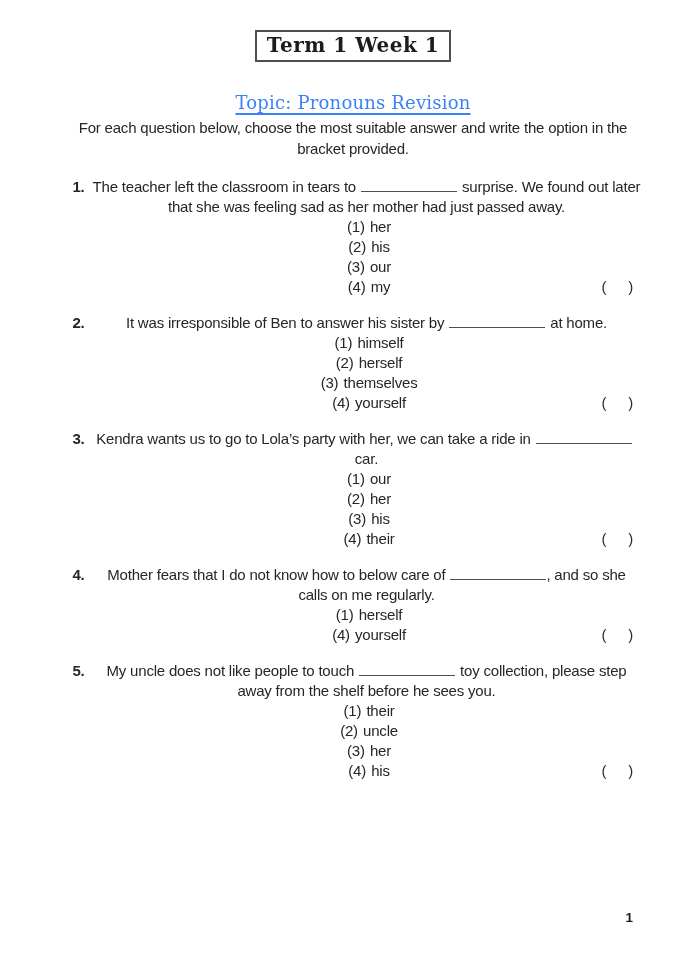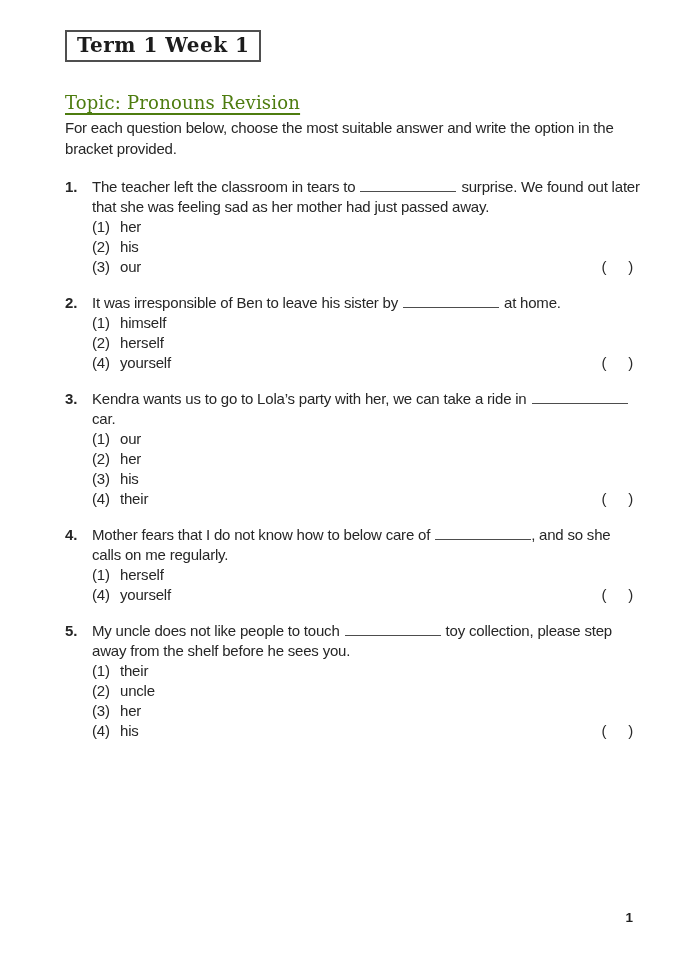--- a/index.html
+++ b/index.html
@@ -10,40 +10,41 @@
     background:#ffffff;
     overflow:hidden;
     font-family:"Liberation Sans", sans-serif;
     color:#262626;
   }
   .content {
     position:absolute;
     left:65px;
     top:30px;
     width:576px;
+    text-align:center;
   }
   .title-box {
     display:inline-block;
     border:2px solid #4f4f4f;
     padding:1px 10px 3px 10px;
     background:#fff;
   }
   .title-box .title-text {
     font-family:"DejaVu Serif", serif;
     font-weight:bold;
     font-size:20px;
     letter-spacing:0.5px;
     color:#1c1c1c;
   }
   .heading {
     font-family:"DejaVu Serif", serif;
     font-weight:normal;
     font-size:18px;
     margin:0;
-    color:#4d7c0f;
+    color:#3b82f6;
     text-decoration:underline;
     text-decoration-thickness:1.5px;
     text-underline-offset:4px;
     letter-spacing:0.2px;
   }
   .topic-heading { margin-top:30px; }
   .section-heading { margin-top:22px; }
   .instructions {
     margin:4px 0 0 0;
     font-size:15px;
@@ -117,38 +118,44 @@
 
       <div class="option">
           <span class="opt-num">(1)</span><span class="opt-label">her</span>
         </div>
               <div class="option">
           <span class="opt-num">(2)</span><span class="opt-label">his</span>
         </div>
               <div class="option">
           <span class="opt-num">(3)</span><span class="opt-label">our</span>
         </div>
+              <div class="option">
+          <span class="opt-num">(4)</span><span class="opt-label">my</span>
+        </div>
             </div>
       <div class="bracket">
         <span class="open">(</span><span class="close">)</span>
       </div>
     </div>
   </div>
 
   <div class="question">
     <div class="q-num">2.</div>
     <div class="q-body">
-      <div class="q-text"><span>It was irresponsible of Ben to leave his sister by</span><span class="blank"></span><span>at home.</span></div>
+      <div class="q-text"><span>It was irresponsible of Ben to answer his sister by</span><span class="blank"></span><span>at home.</span></div>
       <div class="options">
 
       <div class="option">
           <span class="opt-num">(1)</span><span class="opt-label">himself</span>
         </div>
               <div class="option">
           <span class="opt-num">(2)</span><span class="opt-label">herself</span>
+        </div>
+              <div class="option">
+          <span class="opt-num">(3)</span><span class="opt-label">themselves</span>
         </div>
               <div class="option">
           <span class="opt-num">(4)</span><span class="opt-label">yourself</span>
         </div>
             </div>
       <div class="bracket">
         <span class="open">(</span><span class="close">)</span>
       </div>
     </div>
   </div>

